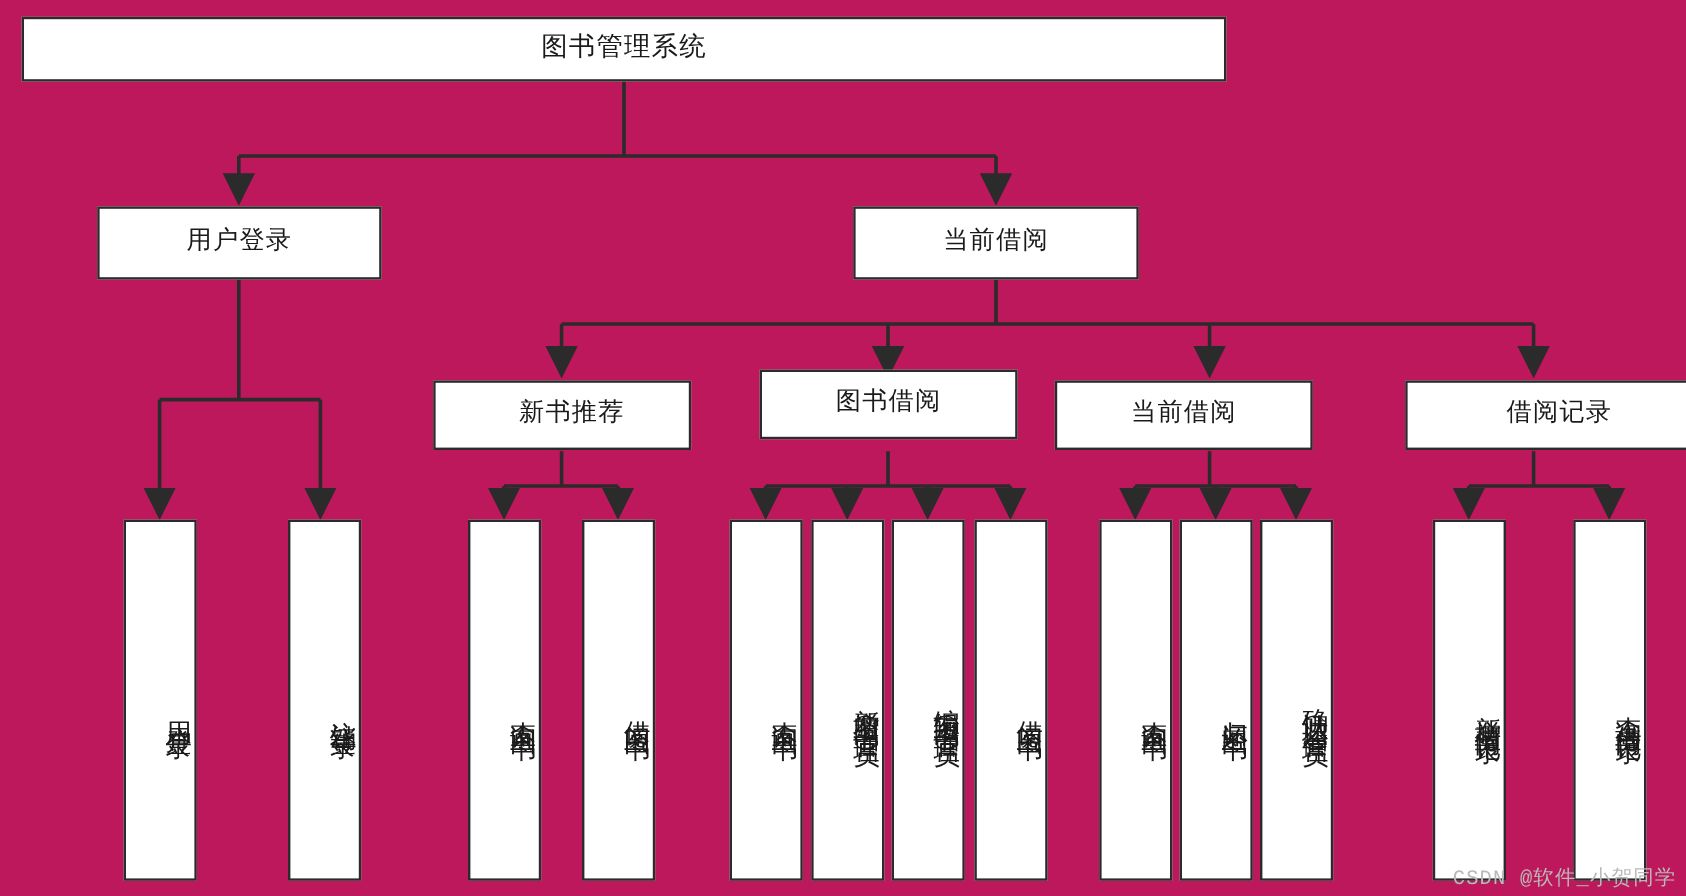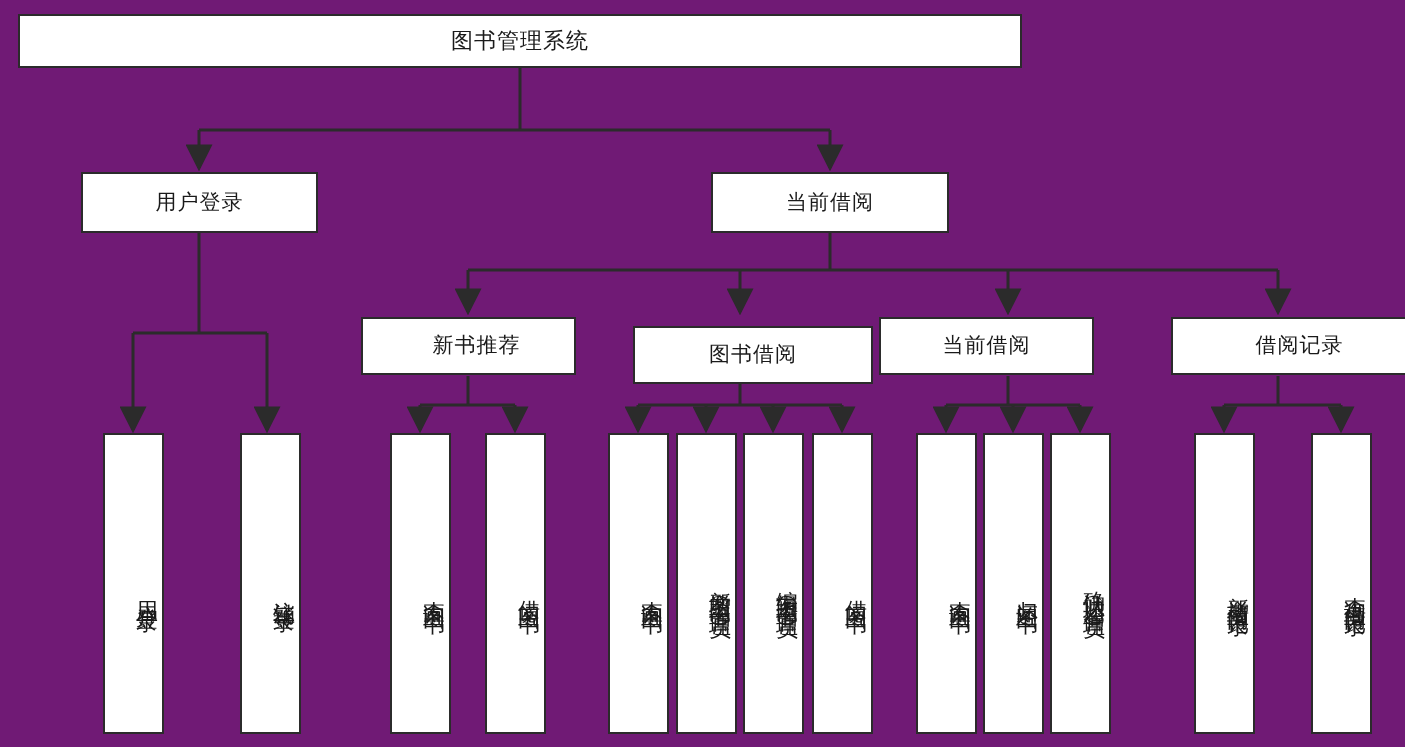--- a/index.html
+++ b/index.html
@@ -5,22 +5,23 @@
 <style>
   html,body{margin:0;padding:0;background:#ffffff;}
   body{
     font-family:"DejaVu Sans","Liberation Sans",sans-serif;
     -webkit-font-smoothing:antialiased;
   }
   #stage{
     position:relative;
     width:1405px;
     height:747px;
-    background:#701a75;
+    background:#be185d;
     overflow:hidden;
+    font-family:Liberation Mono, monospace;
   }
   svg.edges{
     position:absolute;
     left:0; top:0;
     width:1405px;
     height:747px;
     pointer-events:none;
   }
   .node{
     position:absolute;
@@ -133,21 +134,21 @@
   <div class="node h" style="left:81px;top:172px;width:237px;height:61px;">
     <span>用户登录</span>
   </div>
   <div class="node h" style="left:711px;top:172px;width:238px;height:61px;">
     <span>当前借阅</span>
   </div>
 
   <div class="node h" style="left:361px;top:317px;width:215px;height:58px;padding-left:16px;">
     <span>新书推荐</span>
   </div>
-  <div class="node h" style="left:633px;top:326px;width:240px;height:58px;">
+  <div class="node h" style="left:633px;top:308px;width:215px;height:58px;">
     <span>图书借阅</span>
   </div>
   <div class="node h" style="left:879px;top:317px;width:215px;height:58px;">
     <span>当前借阅</span>
   </div>
   <div class="node h" style="left:1171px;top:317px;width:257px;height:58px;">
     <span>借阅记录</span>
   </div>
 
   <div class="node v" style="left:103px;top:433px;width:61px;height:301px;">
@@ -187,14 +188,15 @@
     <span class="vtext">确认归还（管理员）</span>
   </div>
 
   <div class="node v" style="left:1194px;top:433px;width:61px;height:301px;">
     <span class="vtext">新增借阅记录</span>
   </div>
   <div class="node v" style="left:1311px;top:433px;width:61px;height:301px;">
     <span class="vtext">查询借阅记录</span>
   </div>
 
+  <div class="watermark">CSDN @软件_小贺同学</div>
 
 </div>
 
 </body></html>

